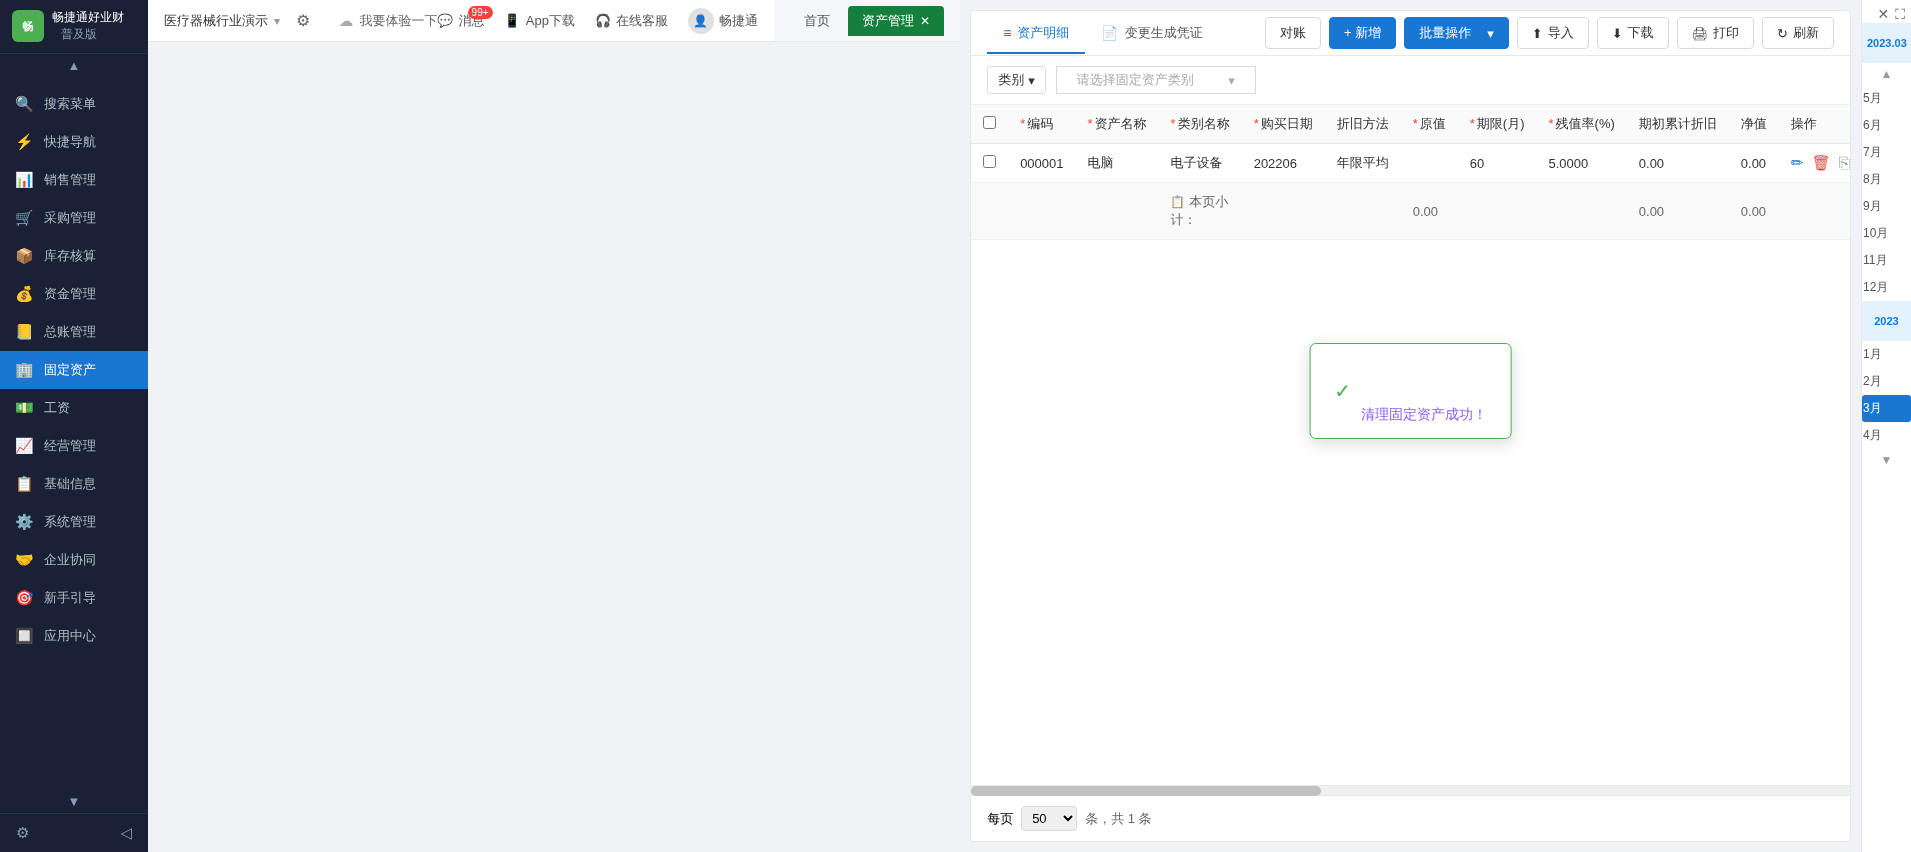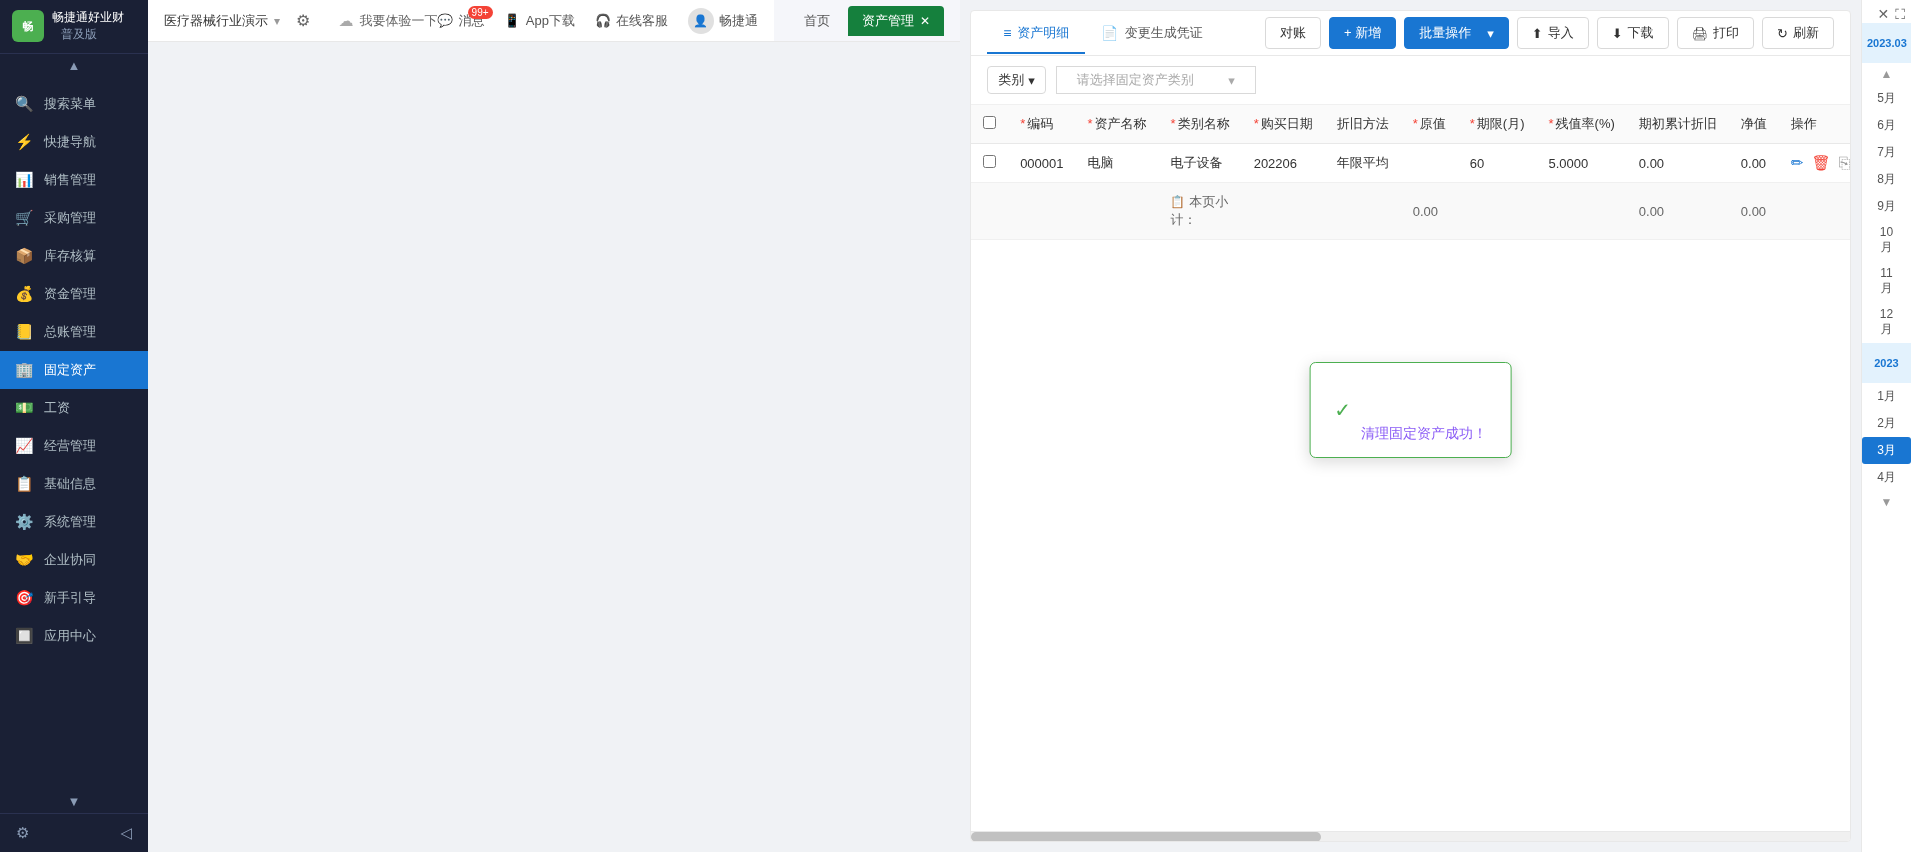--- a/index.html
+++ b/index.html
@@ -235,21 +235,21 @@
       align-items: center;
       overflow: hidden;
       flex-shrink: 0;
     }
     .right-panel-header {
       width: 100%; display: flex; justify-content: flex-end;
       padding: 6px 6px 0; gap: 6px;
     }
     .right-panel-ctrl { color: #666; cursor: pointer; font-size: 14px; }
     .month-item {
-      width: 100%; text-align: center; padding: 5px 14px;
+      width: 100%; padding: 5px 1px;
       font-size: 12px; color: #555; cursor: pointer;
     }
     .month-item.current { background: #1976d2; color: #fff; border-radius: 3px; }
     .right-scroll-up, .right-scroll-down {
       width: 100%; display: flex; justify-content: center;
       padding: 4px 0; color: #999; cursor: pointer; font-size: 12px;
     }
     .right-panel-year-header {
       background: #e3f2fd; color: #1976d2;
       font-size: 11px; padding: 14px 5px;
@@ -520,20 +520,29 @@
         <div class="toast" style="position:absolute;top:42%;left:50%;transform:translate(-50%,-50%);">
           <span class="toast-icon">✓</span>
           <span class="toast-text">清理固定资产成功！</span>
         </div>
       </div>
 
       <div class="hscroll-bar">
         <div class="hscroll-thumb"></div>
       </div>
 
+      <div class="pagination">
+        <span>每页</span>
+        <select class="page-size-select">
+          <option value="50">50</option>
+          <option value="100">100</option>
+          <option value="200">200</option>
+        </select>
+        <span class="page-info">条，共 1 条</span>
+      </div>
     </div>
 
     <div class="right-panel">
       <div class="right-panel-header">
         <span class="right-panel-ctrl">✕</span>
         <span class="right-panel-ctrl">⛶</span>
       </div>
       <div class="right-panel-year-header">2023.03</div>
       <div class="right-scroll-up">▲</div>
       <div class="month-item">5月</div>

